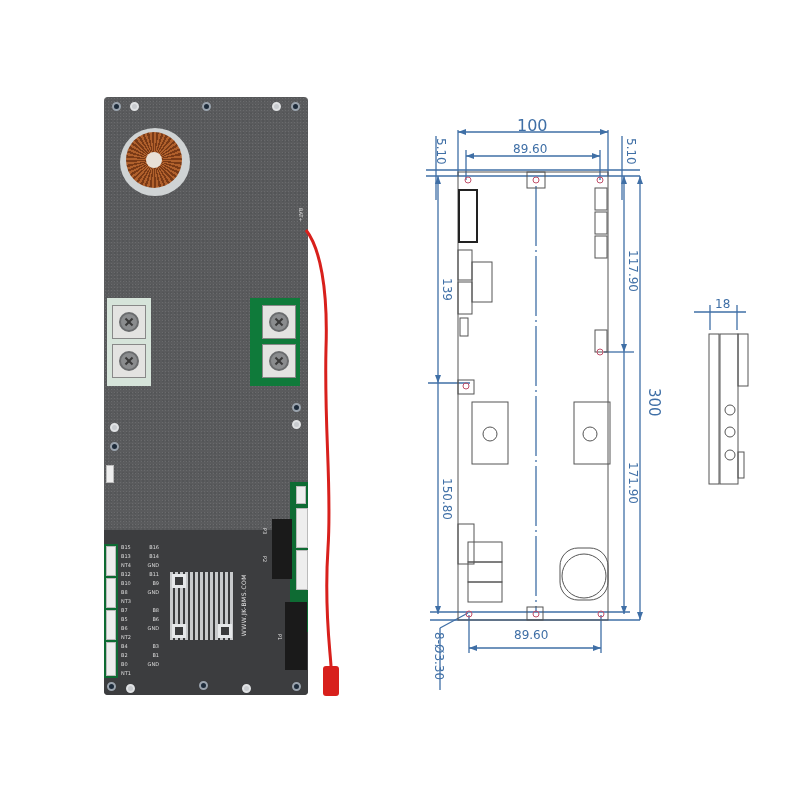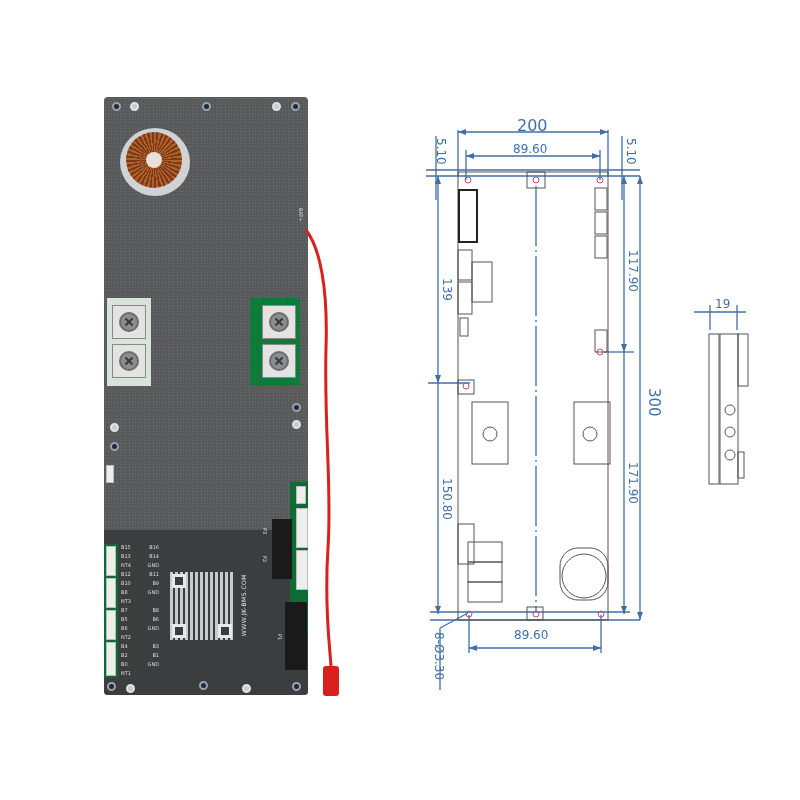--- a/index.html
+++ b/index.html
@@ -269,24 +269,24 @@
     <rect x="709" y="334" width="10" height="150"></rect>
     <rect x="720" y="334" width="18" height="150"></rect>
     <rect x="738" y="334" width="10" height="52"></rect>
     <rect x="738" y="452" width="6" height="26"></rect>
     <circle cx="730" cy="410" r="5"></circle>
       <circle cx="730" cy="432" r="5"></circle>
       <circle cx="730" cy="455" r="5"></circle>
   </g>
 </svg>
 
-<div class="abs dim" style="left:517px;top:116px;font-size:16px;">200</div>
+<div class="abs dim" style="left:517px;top:116px;font-size:16px;">100</div>
 <div class="abs dim" style="left:513px;top:142px;font-size:12px;">89.60</div>
 <div class="abs dim vt" style="left:434px;top:138px;font-size:12px;">5.10</div>
 <div class="abs dim vt" style="left:624px;top:138px;font-size:12px;">5.10</div>
 <div class="abs dim vt" style="left:440px;top:278px;font-size:12px;">139</div>
 <div class="abs dim vt" style="left:440px;top:478px;font-size:12px;">150.80</div>
 <div class="abs dim vt" style="left:626px;top:250px;font-size:12px;">117.90</div>
 <div class="abs dim vt" style="left:626px;top:462px;font-size:12px;">171.90</div>
 <div class="abs dim vt" style="left:645px;top:388px;font-size:15px;">300</div>
 <div class="abs dim" style="left:514px;top:628px;font-size:12px;">89.60</div>
 <div class="abs dim vt" style="left:432px;top:632px;font-size:12px;">8-Ø3.30</div>
-<div class="abs dim" style="left:715px;top:297px;font-size:12px;">19</div>
+<div class="abs dim" style="left:715px;top:297px;font-size:12px;">18</div>
 
 </body></html>

